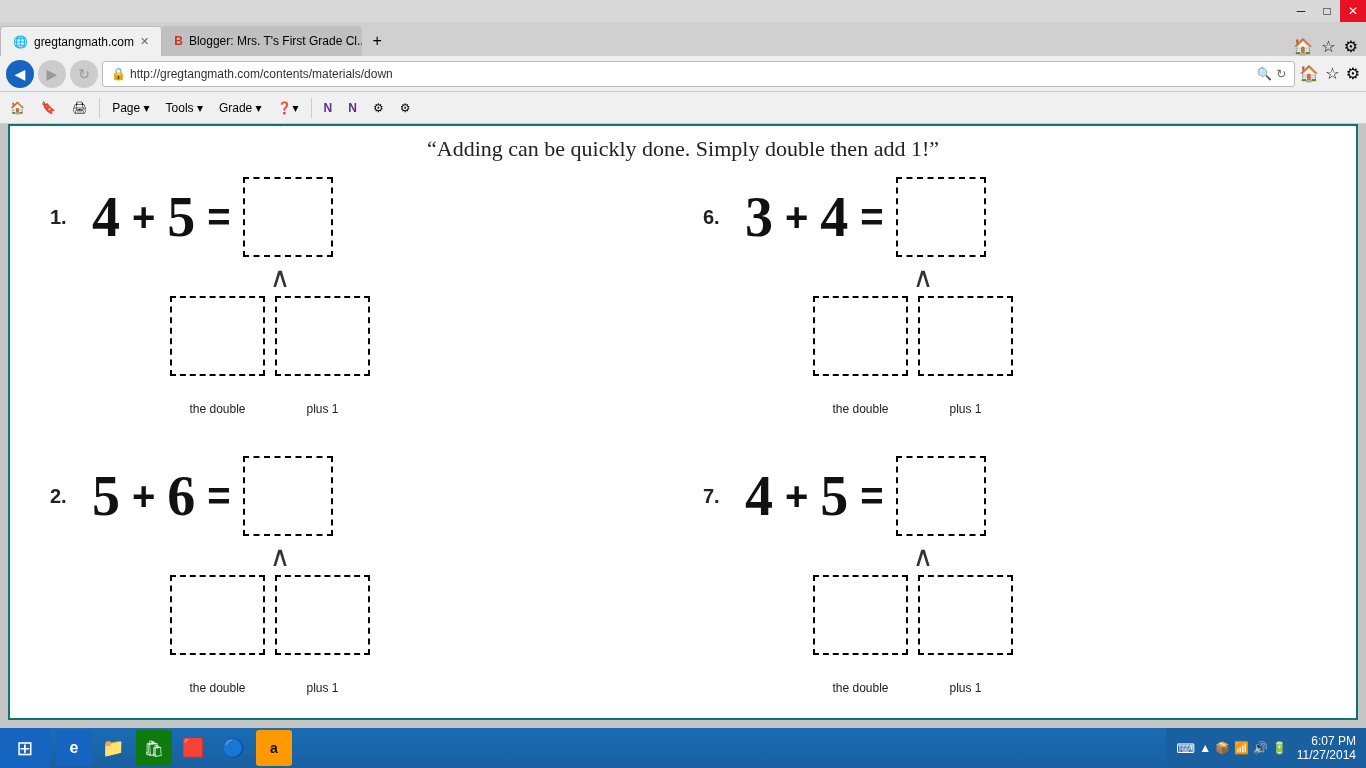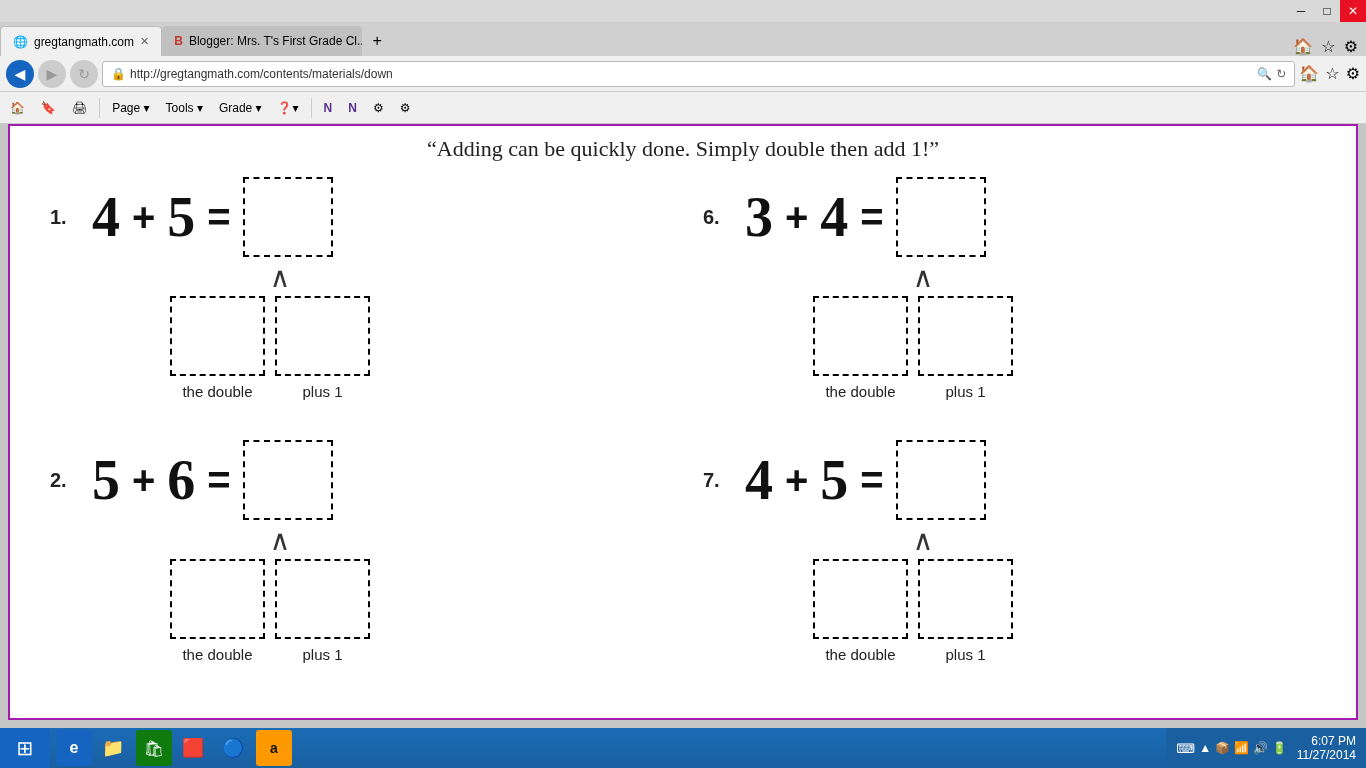--- a/index.html
+++ b/index.html
@@ -177,21 +177,21 @@
     .toolbar-separator { width: 1px; height: 20px; background: #ccc; }
 
     
     .content-area {
       position: absolute;
       top: 124px;
       left: 8px;
       width: 1350px;
       height: 596px;
       background: white;
-      border: 2px solid #a21caf;
+      border: 2px solid #0f766e;
       overflow: hidden;
     }
 
     
     .worksheet {
       width: 100%;
       height: 100%;
       background: white;
       padding: 10px 20px;
     }
@@ -239,23 +239,24 @@
 
     .small-box {
       width: 95px;
       height: 80px;
       border: 2px dashed #000;
     }
 
     .box-label {
       width: 95px;
       text-align: center;
-      font-size: 15px;
+      font-size: 12px;
       color: #222;
       padding-top: 3px;
+      margin-top: 19px;
     }
 
     .problem-container {
       display: flex;
       flex-direction: column;
       margin-bottom: 20px;
     }
   </style>
 </head>
 <body>

